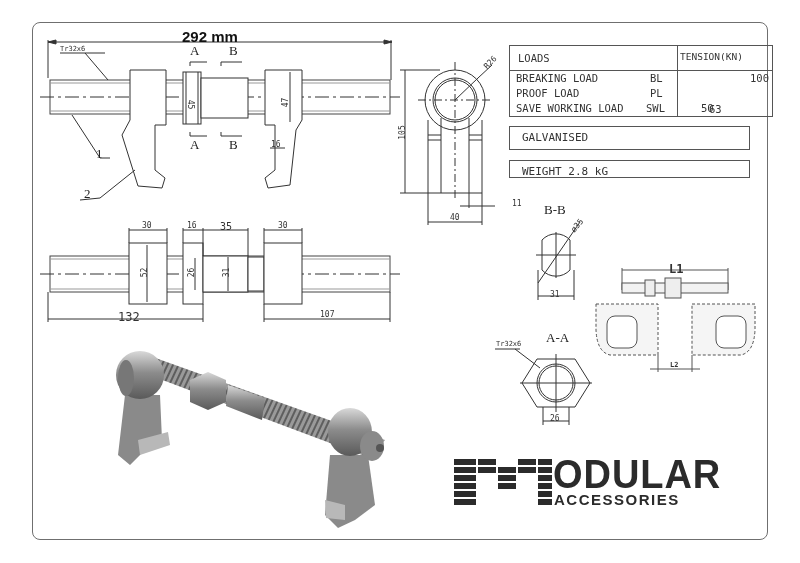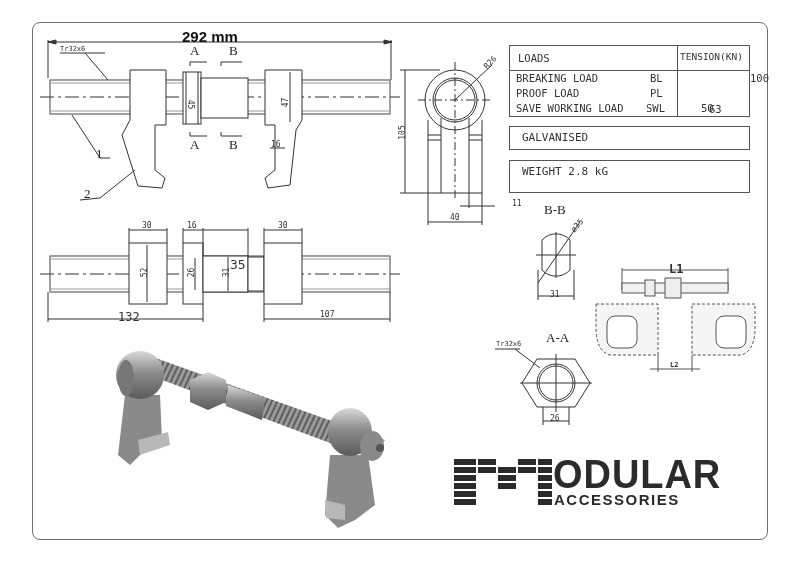--- a/index.html
+++ b/index.html
@@ -2,21 +2,21 @@
 <html><head>
 <meta charset="utf-8">
 <style>
   html,body{margin:0;padding:0;background:#ffffff;}
   body{width:800px;height:563px;position:relative;overflow:hidden;font-family:"Liberation Sans",sans-serif;}
   .sheet{position:absolute;left:32px;top:22px;width:736px;height:518px;border:1.5px solid #6f6f6f;border-radius:8px;box-sizing:border-box;}
   svg.draw{position:absolute;left:0;top:0;}
   .lbl{position:absolute;color:#333;font-family:"DejaVu Sans Mono",monospace;white-space:nowrap;}
   .ser{font-family:"Liberation Serif",serif;color:#222;}
   .title292{position:absolute;left:182px;top:28px;font-family:"Liberation Sans",sans-serif;font-weight:bold;font-size:15px;color:#111;}
-  .loads-table{position:absolute;left:509px;top:45px;width:241px;height:72px;border:1px solid #555;box-sizing:border-box;font-family:"DejaVu Sans Mono",monospace;font-size:10.5px;color:#333;}
+  .loads-table{position:absolute;left:509px;top:45px;width:264px;height:72px;border:1px solid #555;box-sizing:border-box;font-family:"DejaVu Sans Mono",monospace;font-size:10.5px;color:#333;}
   .loads-table .hdr{position:absolute;left:0;top:0;width:100%;height:24px;border-bottom:1px solid #555;}
   .loads-table .vdiv{position:absolute;left:167px;top:0;width:1px;height:100%;background:#555;}
   .loads-table .cell{position:absolute;white-space:nowrap;}
   .box{position:absolute;border:1px solid #555;box-sizing:border-box;font-family:"DejaVu Sans Mono",monospace;font-size:11px;color:#333;padding-left:12px;line-height:22px;}
   .logo{position:absolute;left:453px;top:458px;}
   .logo .word{position:absolute;left:100px;top:-4px;font-family:"Liberation Sans",sans-serif;font-weight:bold;font-size:40px;letter-spacing:1px;color:#2b2b2b;line-height:40px;transform:scaleX(0.95);transform-origin:left;}
   .logo .sub{position:absolute;left:101px;top:33px;font-family:"Liberation Sans",sans-serif;font-weight:bold;font-size:15px;letter-spacing:1.5px;color:#2b2b2b;}
 </style>
 </head>
 <body>
@@ -235,21 +235,21 @@
 <div class="lbl" style="left:281px;top:98px;font-size:8px;transform:rotate(-90deg);">47</div>
 <div class="lbl" style="left:271px;top:140px;font-size:8px;">16</div>
 
 <div class="lbl" style="left:483px;top:58px;font-size:8px;transform:rotate(-45deg);">R26</div>
 <div class="lbl" style="left:395px;top:128px;font-size:8px;transform:rotate(-90deg);">105</div>
 <div class="lbl" style="left:450px;top:213px;font-size:8px;">40</div>
 <div class="lbl" style="left:470px;top:199px;font-size:8px;padding-left:42px;">11</div>
 
 <div class="lbl" style="left:142px;top:221px;font-size:8px;">30</div>
 <div class="lbl" style="left:187px;top:221px;font-size:8px;">16</div>
-<div class="lbl" style="left:230px;top:221px;font-size:13px;margin-top:36px;">35</div>
+<div class="lbl" style="left:220px;top:221px;font-size:10px;">35</div>
 <div class="lbl" style="left:278px;top:221px;font-size:8px;">30</div>
 <div class="lbl" style="left:140px;top:268px;font-size:8px;transform:rotate(-90deg);">52</div>
 <div class="lbl" style="left:187px;top:268px;font-size:8px;transform:rotate(-90deg);">26</div>
 <div class="lbl" style="left:222px;top:268px;font-size:8px;transform:rotate(-90deg);">31</div>
 <div class="lbl" style="left:118px;top:310px;font-size:12px;">132</div>
 <div class="lbl" style="left:320px;top:310px;font-size:8px;">107</div>
 
 <div class="lbl ser" style="left:544px;top:202px;font-size:13px;">B-B</div>
 <div class="lbl" style="left:570px;top:221px;font-size:8px;transform:rotate(-50deg);">ø35</div>
 <div class="lbl" style="left:550px;top:290px;font-size:8px;">31</div>
@@ -274,18 +274,18 @@
   <div class="cell" style="left:6px;top:41px;">PROOF LOAD</div>
   <div class="cell" style="left:140px;top:41px;">PL</div>
   <div class="cell" style="left:199px;top:57px;">63</div>
 
   <div class="cell" style="left:6px;top:56px;">SAVE WORKING LOAD</div>
   <div class="cell" style="left:136px;top:56px;">SWL</div>
   <div class="cell" style="left:191px;top:56px;">50</div>
 </div>
 
 <div class="box" style="left:509px;top:126px;width:241px;height:24px;">GALVANISED</div>
-<div class="box" style="left:509px;top:160px;width:241px;height:33px;">WEIGHT 2.8 kG</div>
+<div class="box" style="left:509px;top:160px;width:241px;height:18px;">WEIGHT 2.8 kG</div>
 
 <div class="logo">
   <div class="word">ODULAR</div>
   <div class="sub">ACCESSORIES</div>
 </div>
 
 </body></html>

